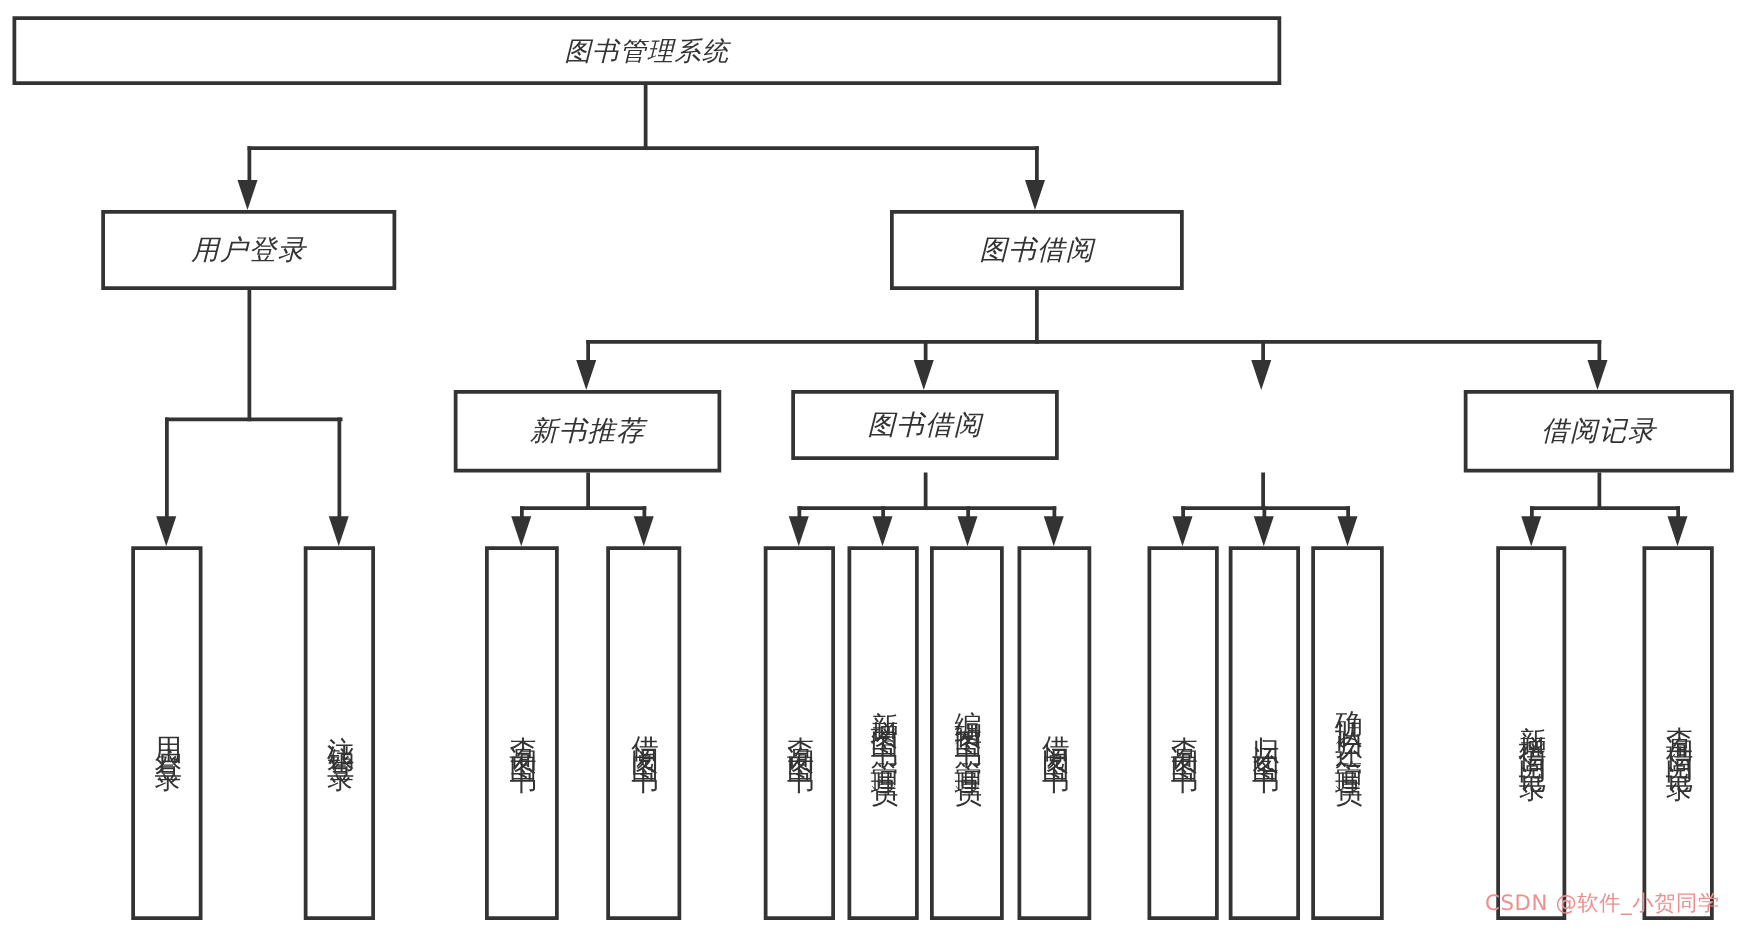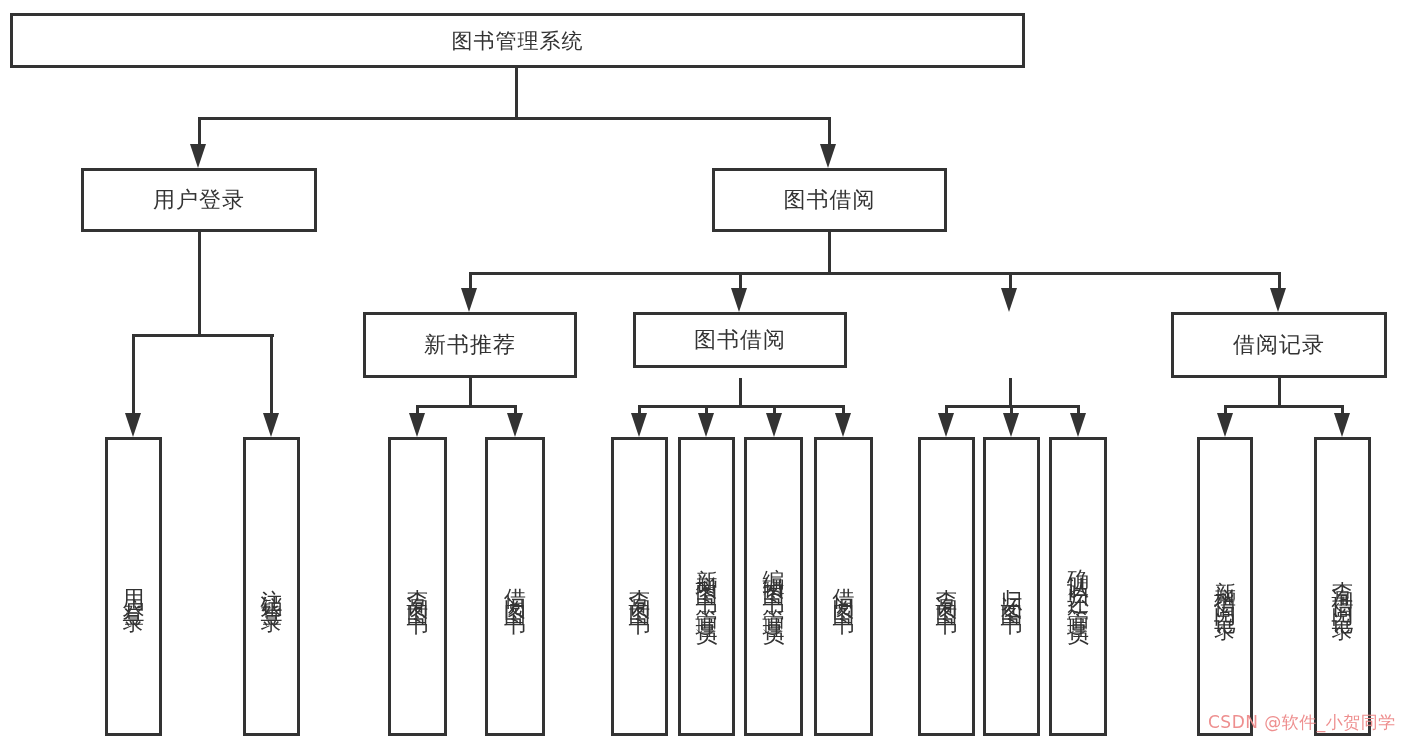--- a/index.html
+++ b/index.html
@@ -12,36 +12,36 @@
   html,body{margin:0;padding:0;background:var(--bg);}
   .canvas{
     position:relative;width:1405px;height:747px;background:var(--bg);
     font-family:"DejaVu Sans","Liberation Sans",sans-serif;
     color:var(--text);overflow:hidden;
   }
   .node{
     position:absolute;box-sizing:border-box;border:3px solid var(--line);
     background:var(--boxfill);display:flex;align-items:center;justify-content:center;
   }
-  .hbox span{font-size:22px;letter-spacing:1px;white-space:nowrap;}
+  .hbox span{font-size:22px;letter-spacing:1px;white-space:nowrap;font-style:italic;}
   .root span{font-size:21px;}
   .vbox span{
     writing-mode:vertical-rl;text-orientation:mixed;
     font-size:22px;letter-spacing:8px;line-height:1;
   }
   .vline{position:absolute;width:3px;background:var(--line);}
   .hline{position:absolute;height:3px;background:var(--line);}
   .arrow{
     position:absolute;width:0;height:0;
     border-left:8px solid transparent;border-right:8px solid transparent;
     border-top:24px solid var(--line);
   }
   .watermark{
     position:absolute;left:1188px;top:711px;z-index:5;
-    font-size:17px;letter-spacing:0.5px;color:var(--wm);white-space:nowrap;margin-left:20px;
+    font-size:17px;letter-spacing:0.5px;color:var(--wm);white-space:nowrap;
   }
 </style>
 </head>
 <body>
 
 <div class="canvas">
 
   <div class="node hbox root" style="left:10px;top:13px;width:1015px;height:55px">
     <span>图书管理系统</span>
   </div>

